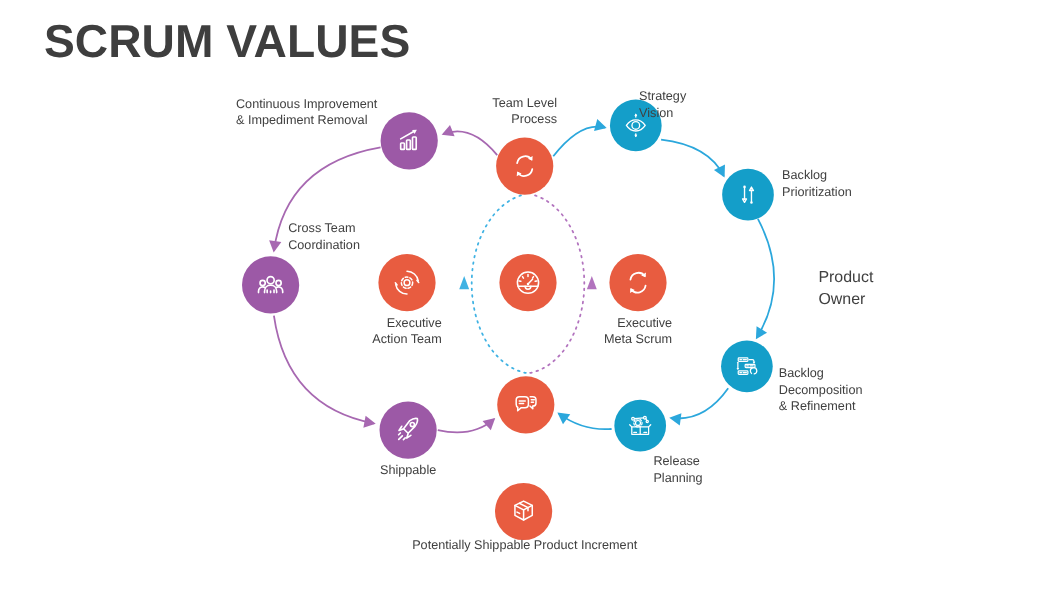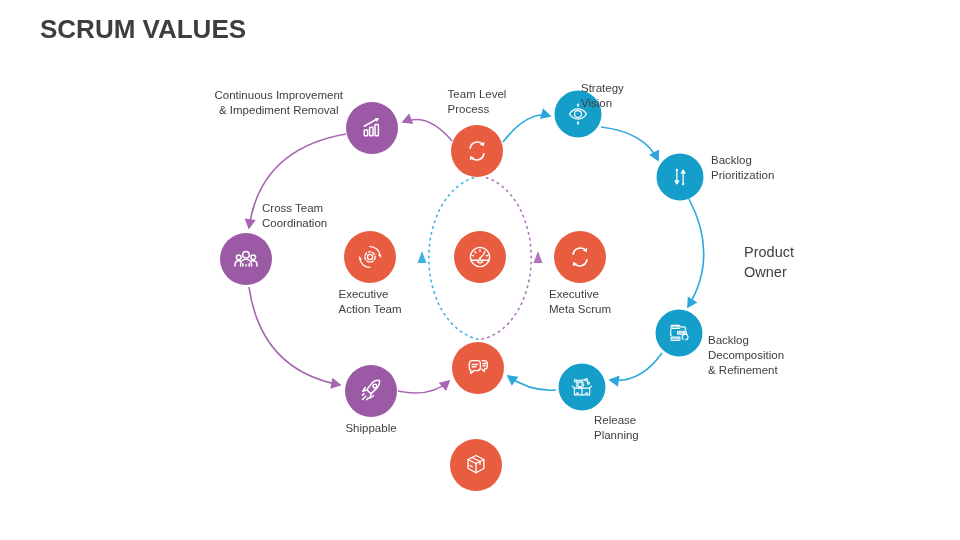--- a/index.html
+++ b/index.html
@@ -2,40 +2,40 @@
 <html><head>
 <meta charset="utf-8">
 <style>
   html,body{margin:0;padding:0;}
   body{
     width:960px;height:540px;background:#ffffff;overflow:hidden;position:relative;
     font-family:"Liberation Sans", sans-serif;
   }
   .slide{position:absolute;inset:0;}
   .title{
-    position:absolute;left:40px;top:14px;font-size:26px;font-weight:bold;
+    position:absolute;left:40px;top:14px;font-size:42px;font-weight:bold;
     color:#3E3E3E;letter-spacing:0px;margin:0;
   }
   svg.arcs{position:absolute;left:0;top:0;}
   .node{
     position:absolute;border-radius:50%;display:flex;align-items:center;justify-content:center;
     transform:translate(-50%,-50%);width:52px;height:52px;
   }
   .node.sm{width:47px;height:47px;}
   .node svg{width:30px;height:30px;display:block;}
   .node.sm svg{width:27px;height:27px;}
   .orange{background:#E85C40;}
   .purple{background:#9C59A6;}
   .blue{background:#149EC9;}
   .lbl{
     position:absolute;font-size:11.5px;line-height:1.3;color:#404040;
     white-space:pre-line;
   }
-  .lbl.c{transform:translateX(-50%);text-align:left;}
-  .lbl.r{text-align:center;}
+  .lbl.c{transform:translateX(-50%);text-align:right;}
+  .lbl.r{text-align:left;}
   .lbl.big{font-size:14.5px;line-height:1.35;}
 </style>
 </head>
 <body>
 
 <div class="slide">
 
   <h1 class="title">SCRUM VALUES</h1>
 
   <svg class="arcs" width="960" height="540" viewBox="0 0 960 540">
@@ -229,20 +229,21 @@
 Owner</div>
 
   <div class="lbl" style="left:708px;top:333px">Backlog
 Decomposition
 &amp; Refinement</div>
 
   <div class="lbl" style="left:594px;top:413px">Release
 Planning</div>
 
 
+  <div class="lbl c" style="left:477px;top:489px">Potentially Shippable Product Increment</div>
 
   <div class="lbl c" style="left:371px;top:421px">Shippable</div>
 
   <div class="lbl c" style="left:370px;top:287px">Executive
 Action Team</div>
 
 
   <div class="lbl c" style="left:580px;top:287px">Executive
 Meta Scrum</div>
 

